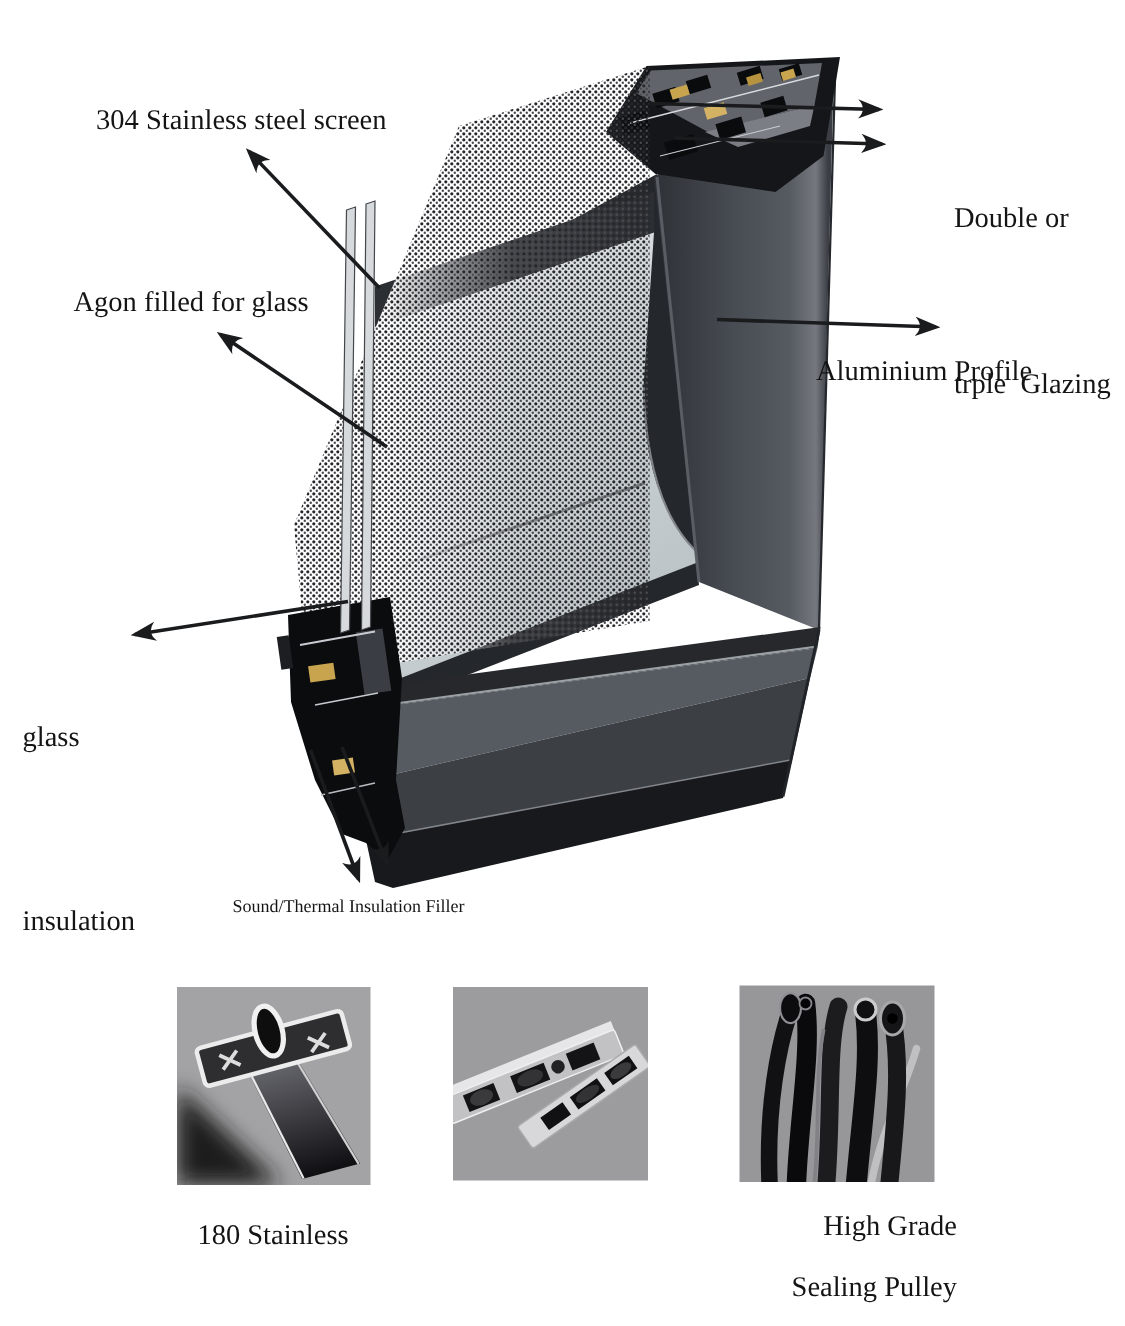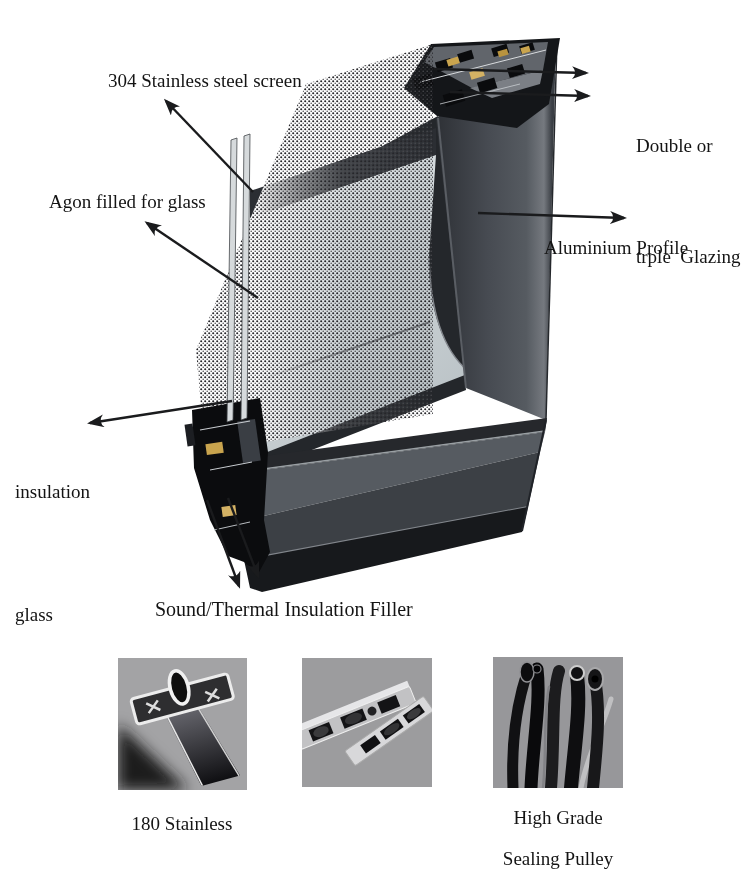--- a/index.html
+++ b/index.html
@@ -3,35 +3,35 @@
 <meta charset="utf-8">
 <style>
   html,body{margin:0;padding:0;background:#ffffff;}
   .canvas{
     position:relative;width:750px;height:884px;background:#ffffff;overflow:hidden;
     font-family:"Liberation Serif","DejaVu Serif",serif;color:#141414;
   }
   .scene{position:absolute;left:0;top:0;z-index:1;}
   .label{position:absolute;z-index:3;font-size:19px;line-height:1.2;white-space:pre;color:#141414;}
   .label.multiline span{display:block;}
-  .lbl-screen{left:64px;top:70px;margin-left:44px;}
+  .lbl-screen{left:64px;top:70px;}
   .lbl-glazing{left:608px;top:53px;line-height:37px;margin-left:28px;}
   .lbl-argon{left:49px;top:191px;}
   .lbl-profile{left:544px;top:237px;}
   .lbl-sound{left:15px;top:389px;line-height:41px;}
-  .lbl-filler{left:155px;top:597px;font-size:20px;}
+  .lbl-filler{left:155px;top:597px;font-size:12px;}
   .tile{position:absolute;z-index:2;overflow:hidden;}
   .tile svg{display:block;}
   .tile1{left:118px;top:658px;width:129px;height:132px;background:#a3a3a5;}
   .tile2{left:302px;top:658px;width:130px;height:129px;background:#9c9c9e;}
   .tile3{left:493px;top:657px;width:130px;height:131px;background:#97979a;}
   .caption{position:absolute;z-index:3;text-align:center;font-size:19px;color:#141414;}
   .cap1{left:97px;top:803px;width:170px;line-height:41px;}
   .cap2{left:297px;top:817px;width:140px;line-height:41px;}
-  .cap3{left:478px;top:797px;width:160px;line-height:41px;}
+  .cap3{left:478px;top:797px;width:160px;line-height:41px;text-align:right;}
   .caption span{display:block;}
 </style>
 </head>
 <body>
 
 <div class="canvas">
 
   <svg class="scene" width="750" height="884" viewBox="0 0 750 884">
     <defs>
       <pattern id="mesh" width="4" height="4" patternUnits="userSpaceOnUse">
@@ -157,22 +157,22 @@
   <div class="label lbl-glazing multiline">
     <span>Double or</span>
     <span>trple  Glazing</span>
   </div>
 
   <div class="label lbl-argon">Agon filled for glass</div>
 
   <div class="label lbl-profile">Aluminium Profile</div>
 
   <div class="label lbl-sound multiline">
+    <span>glass</span>
     <span>insulation</span>
-    <span>glass</span>
   </div>
 
   <div class="label lbl-filler">Sound/Thermal Insulation Filler</div>
 
   <div class="tile tile1">
     <svg width="129" height="132" viewBox="0 0 129 132">
       <defs>
           <filter id="blur1" x="-40%" y="-40%" width="180%" height="180%">
             <feGaussianBlur stdDeviation="7"></feGaussianBlur>
           </filter>

